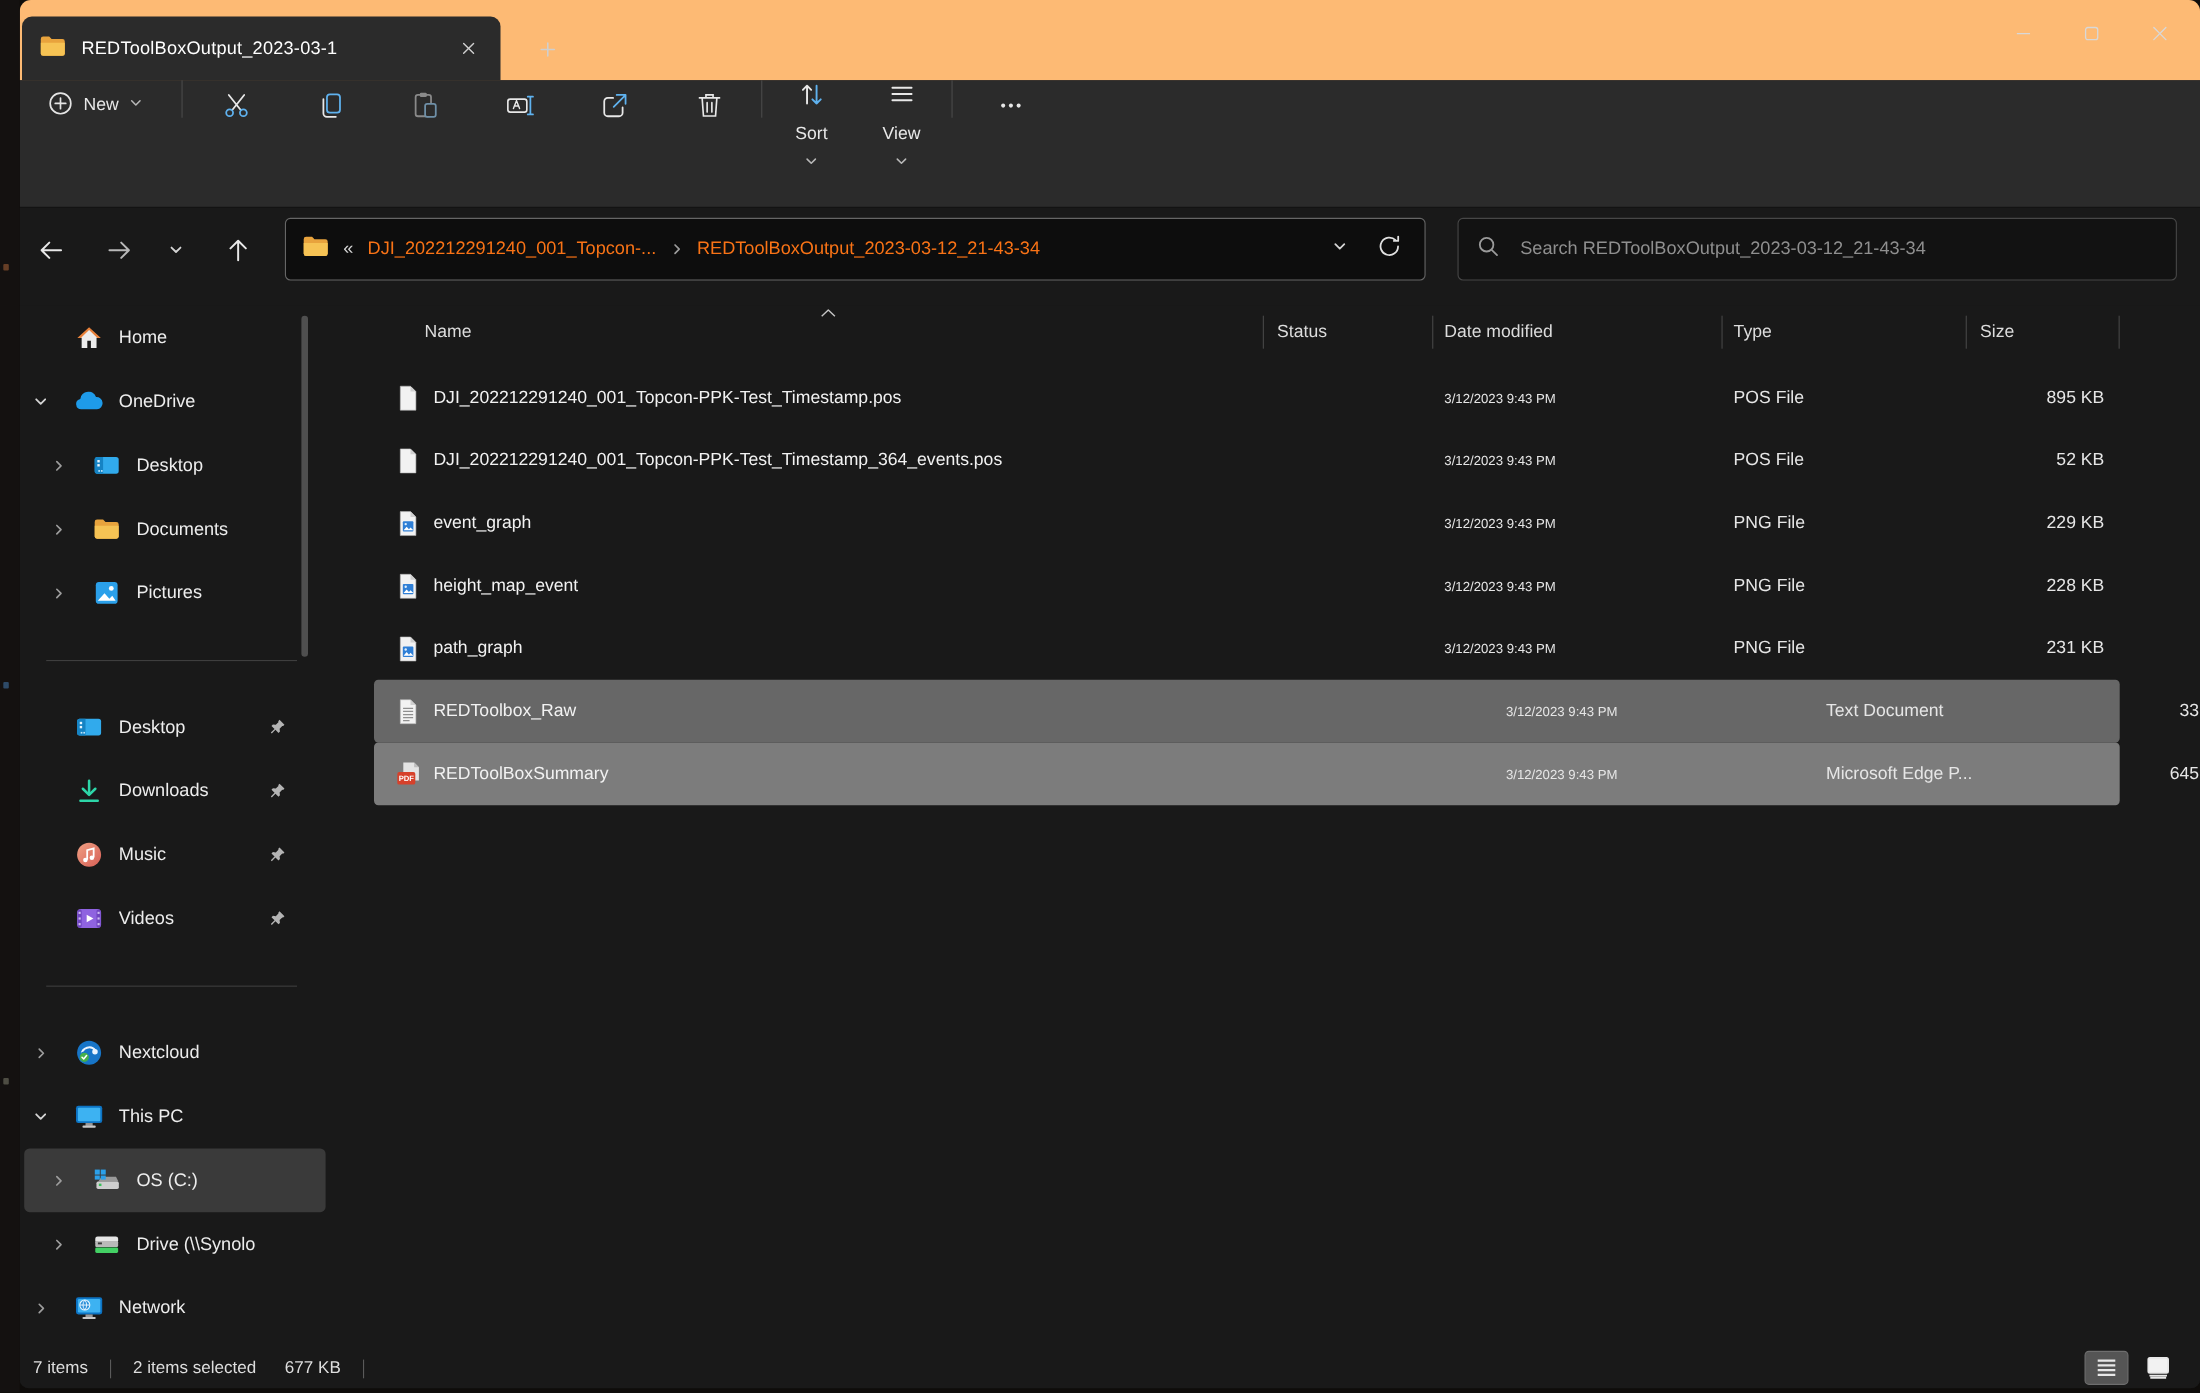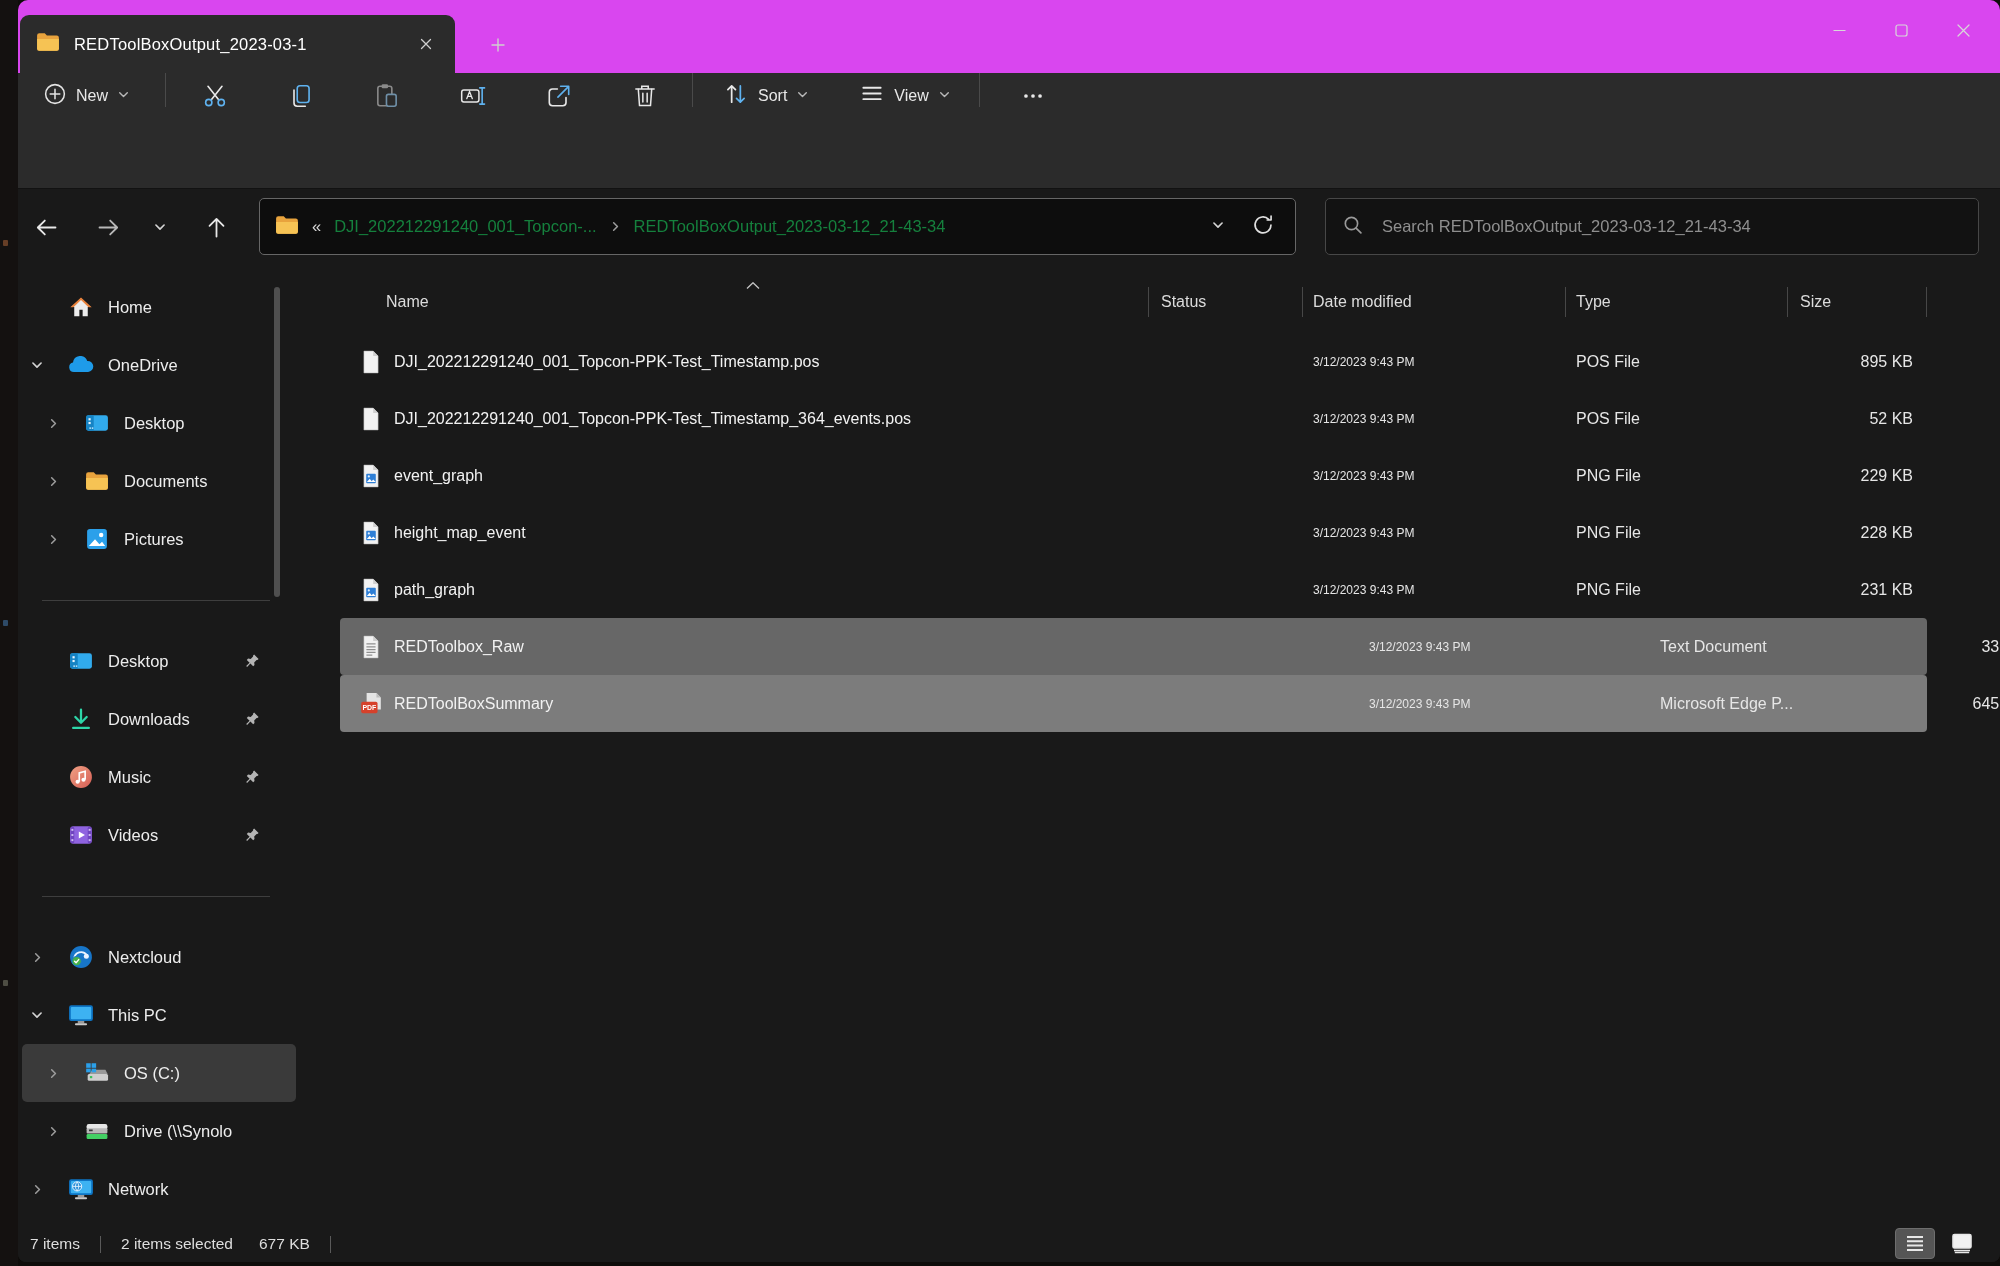--- a/index.html
+++ b/index.html
@@ -3,40 +3,40 @@
 <meta charset="utf-8">
 <style>
   html,body{margin:0;padding:0;width:2000px;height:1266px;overflow:hidden;background:#0e0c0a;}
   *{box-sizing:border-box;}
   .screen{position:relative;width:2000px;height:1266px;font-family:"Liberation Sans",sans-serif;color:#ededed;-webkit-font-smoothing:antialiased;}
   .edge-strip{position:absolute;left:0;top:0;width:18px;height:1266px;background:#141110;}
   .speck{position:absolute;width:5px;height:6px;border-radius:1px;opacity:.8;}
   .window{position:absolute;left:18px;top:0;width:1982px;height:1262px;background:#191919;border-radius:10px 10px 8px 8px;overflow:hidden;}
 
   
-  .titlebar{position:absolute;left:0;top:0;right:0;height:73px;background:#d946ef;}
+  .titlebar{position:absolute;left:0;top:0;right:0;height:73px;background:#fdba74;}
   .tab{position:absolute;left:2px;top:15px;width:435px;height:58px;background:#2b2b2b;border-radius:9px 9px 0 0;display:flex;align-items:center;padding:0 16px 0 16px;}
   .tab-title{flex:1;font-size:16.5px;color:#ffffff;white-space:nowrap;overflow:hidden;margin-left:14px;letter-spacing:.2px;}
   .tab-close{width:26px;height:26px;border-radius:4px;display:flex;align-items:center;justify-content:center;}
   .newtab{position:absolute;left:465px;top:30px;width:30px;height:30px;border-radius:4px;display:flex;align-items:center;justify-content:center;}
   .win-controls{position:absolute;right:6px;top:6px;height:48px;display:flex;}
   .win-btn{width:62px;height:48px;display:flex;align-items:center;justify-content:center;}
 
   
   .commandbar{position:absolute;left:0;top:73px;right:0;height:116px;background:#2b2b2b;border-bottom:1px solid #121212;display:flex;align-items:flex-start;padding-left:12px;}
   .cmd-btn{display:flex;align-items:center;gap:9px;height:46px;padding:0 13px;border-radius:5px;color:#e8e8e8;font-size:16px;}
   .cmd-iconbtn{width:62px;height:46px;display:flex;align-items:center;justify-content:center;border-radius:5px;margin-right:24px;}
   .cmd-sep{width:1px;height:34px;background:#4a4a4a;margin:0 18px 0 6px;}
-  .cmd-group{display:flex;align-items:center;gap:9px;height:46px;padding:0 12px;border-radius:5px;font-size:16px;color:#e8e8e8;margin-right:26px;}
+  .cmd-group{display:flex;align-items:center;gap:9px;height:46px;padding:0 12px;border-radius:5px;font-size:16px;color:#e8e8e8;margin-right:26px;flex-direction:column;}
 
   
   .addressband{position:absolute;left:0;top:189px;right:0;height:89px;background:#191919;}
   .nav-btn{position:absolute;top:18px;width:40px;height:40px;display:flex;align-items:center;justify-content:center;border-radius:5px;}
   .breadcrumb-box{position:absolute;left:241px;top:9px;width:1037px;height:57px;background:#0d0d0d;border:1px solid #666;border-radius:5px;display:flex;align-items:center;padding:0 14px 0 15px;}
-  .crumb{font-size:16.5px;color:#15803d;white-space:nowrap;}
+  .crumb{font-size:16.5px;color:#f97316;white-space:nowrap;}
   .crumb-sep{margin:0 12px;display:flex;align-items:center;}
   .bc-right{margin-left:auto;display:flex;align-items:center;gap:26px;padding-right:6px;}
   .search-box{position:absolute;left:1307px;top:9px;width:654px;height:57px;background:#121212;border:1px solid #474747;border-radius:5px;display:flex;align-items:center;padding:0 16px;}
   .search-input{background:transparent;border:none;outline:none;color:#15803d;font-size:16.5px;font-family:"Liberation Sans",sans-serif;margin-left:16px;width:560px;}
   .search-input::placeholder{color:#8f8f8f;opacity:1;}
 
   
   .sidebar{position:absolute;left:0;top:278px;width:282px;bottom:34px;overflow:hidden;}
   .sb-item{height:58px;display:flex;align-items:center;border-radius:5px;margin:0 4px 0 4px;position:relative;}
   .sb-item.selected{background:#3a3a3a;}

